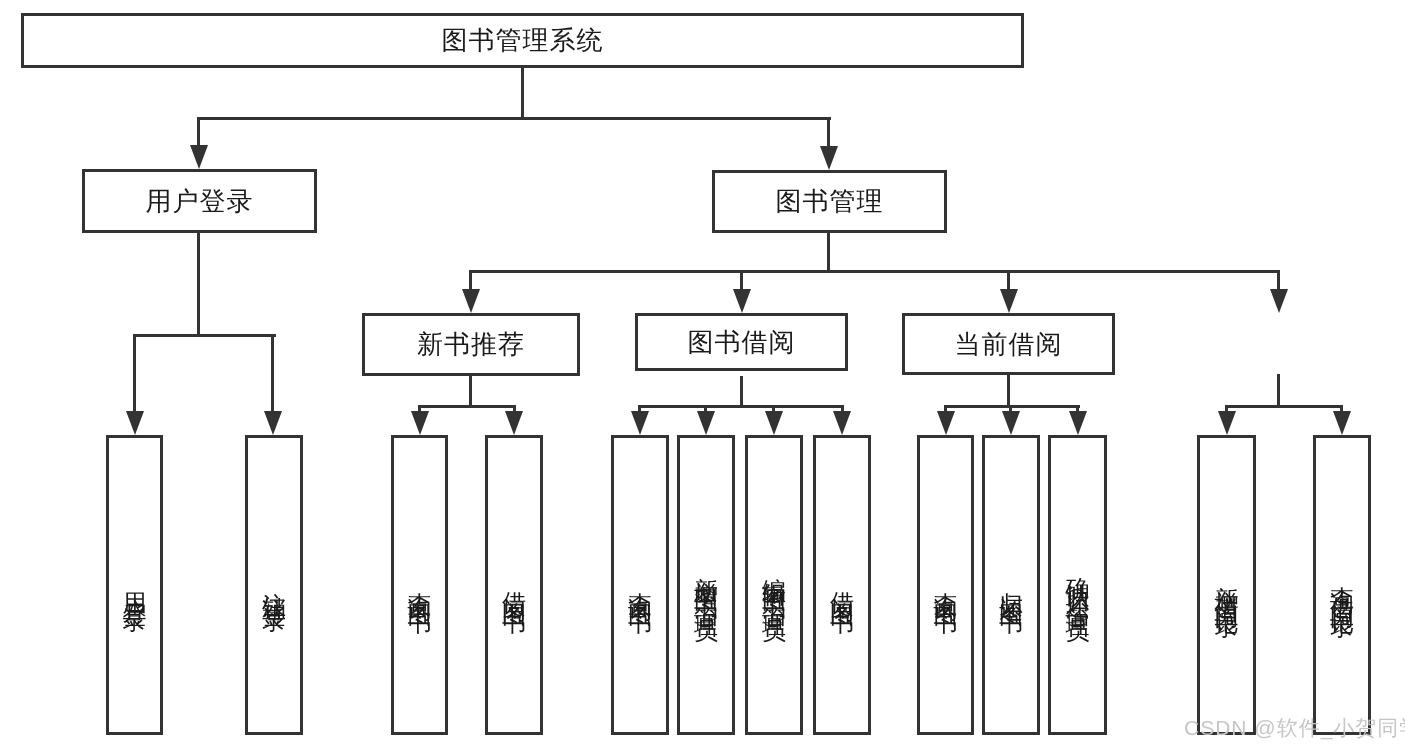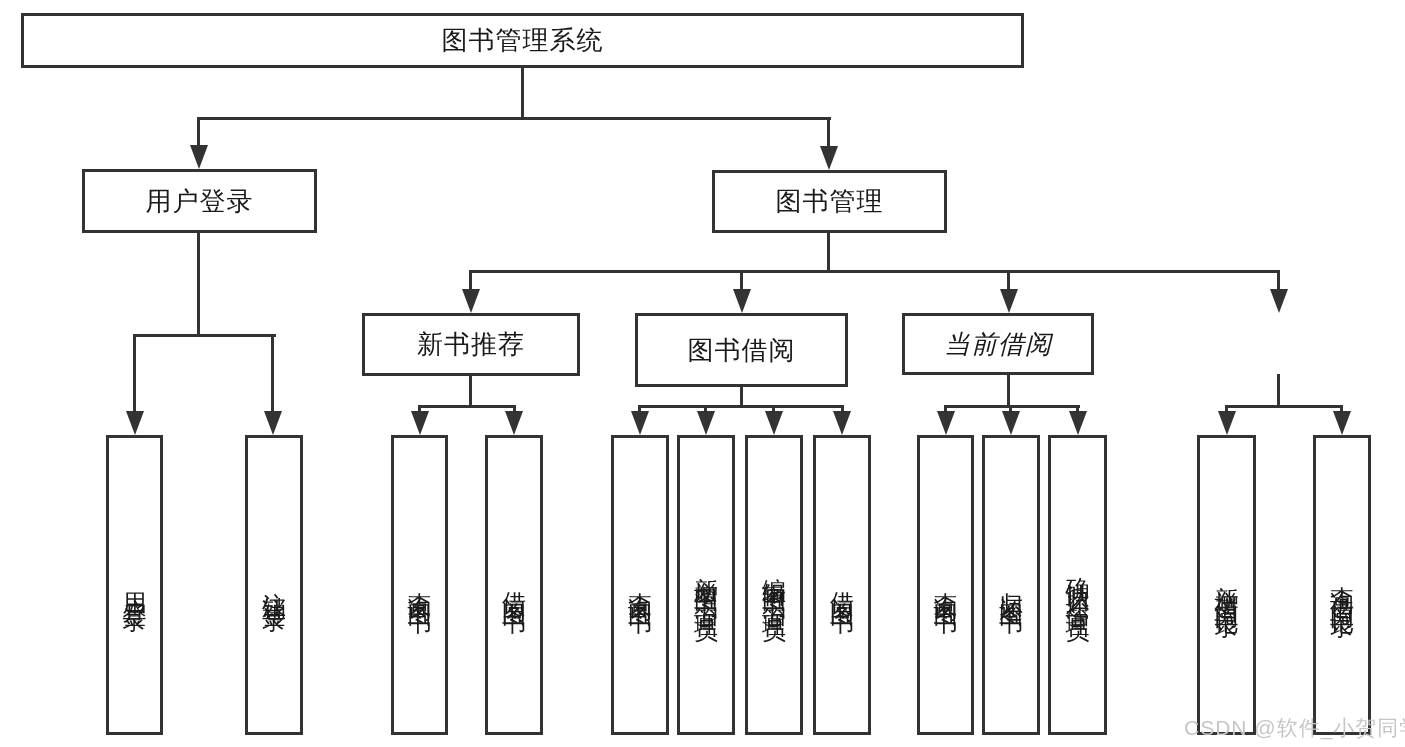--- a/index.html
+++ b/index.html
@@ -127,24 +127,24 @@
   <div class="box h-box" style="left:82px; top:169px; width:235px; height:64px;">
     <span>用户登录</span>
   </div>
   <div class="box h-box" style="left:712px; top:170px; width:235px; height:63px;">
     <span>图书管理</span>
   </div>
 
   <div class="box h-box" style="left:362px; top:313px; width:218px; height:63px;">
     <span>新书推荐</span>
   </div>
-  <div class="box h-box" style="left:635px; top:313px; width:213px; height:74px;">
+  <div class="box h-box" style="left:635px; top:313px; width:213px; height:58px;">
     <span>图书借阅</span>
   </div>
-  <div class="box h-box" style="left:902px; top:313px; width:192px; height:62px;font-style:italic;">
+  <div class="box h-box" style="left:902px; top:313px; width:213px; height:62px;">
     <span>当前借阅</span>
   </div>
 
   <div class="box v-box" style="left:106px; top:435px; width:57px; height:300px;">
     <span class="vtext">用户登录</span>
   </div>
   <div class="box v-box" style="left:245px; top:435px; width:58px; height:300px;">
     <span class="vtext">注销登录</span>
   </div>
 

